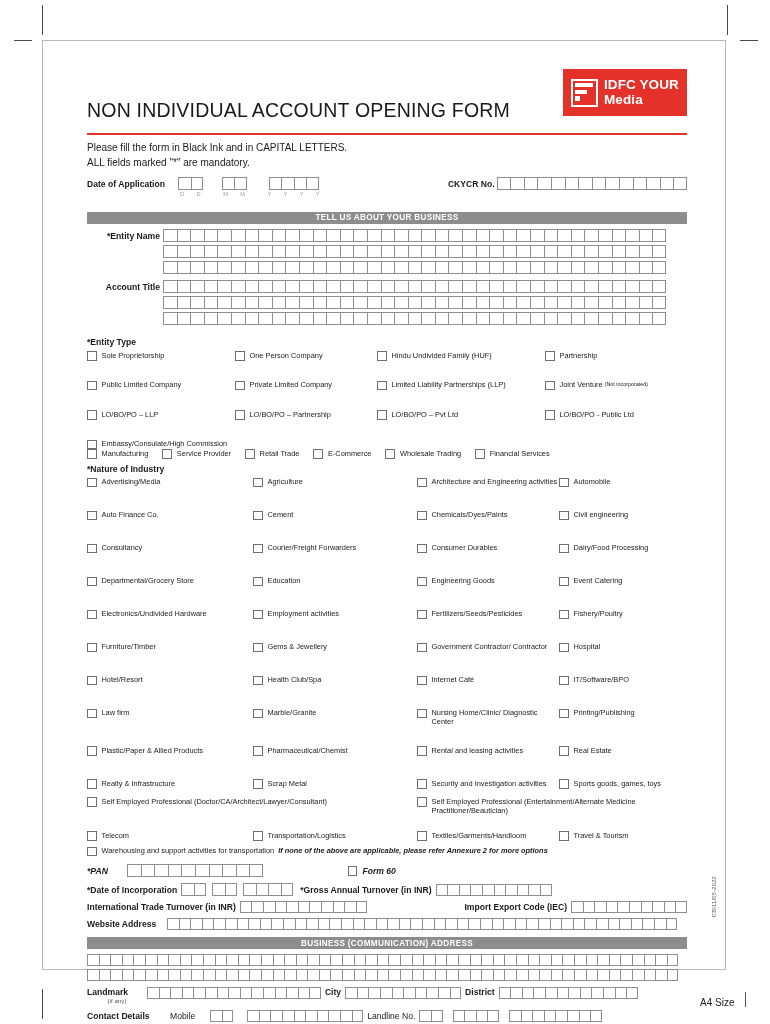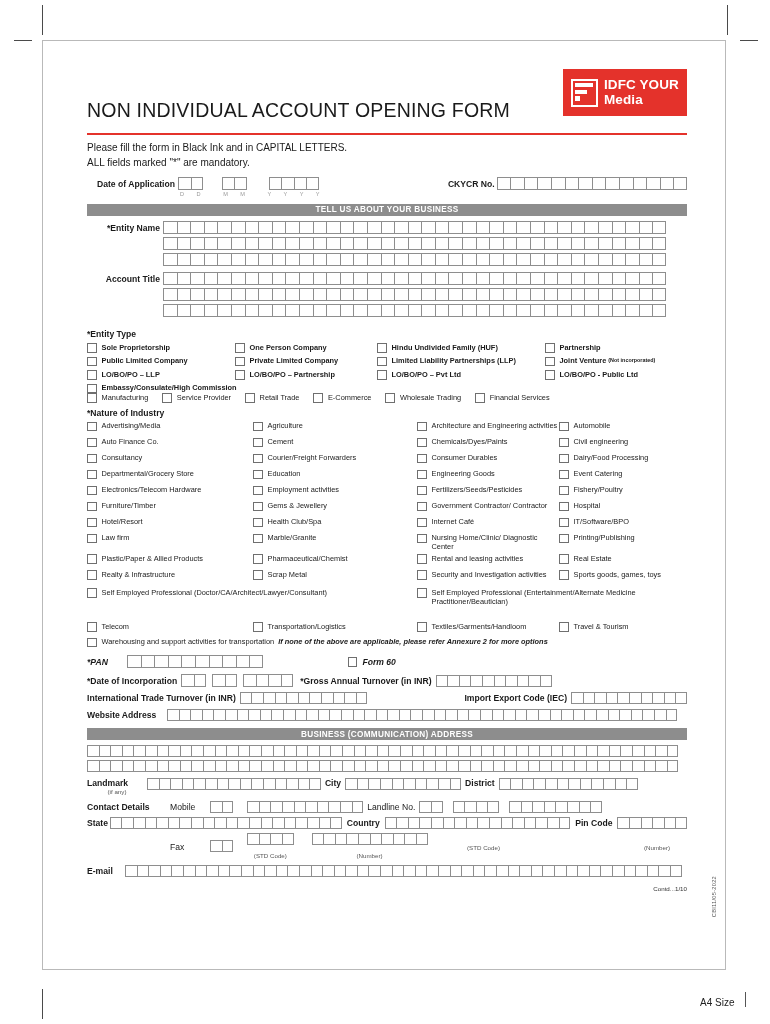--- a/index.html
+++ b/index.html
@@ -93,26 +93,26 @@
     width:9.5px;height:9.5px;border:1px solid #6f6f6f;
     box-sizing:border-box;background:#fff;flex:0 0 auto;margin-right:5px;
   }
   .opt{display:flex;align-items:flex-start;font-size:7.4px;line-height:1.18;}
   .opt span{padding-top:.5px;}
   .opt .sub{font-size:5.4px;}
 
   h4.sec{font-size:8.6px;font-weight:bold;margin:8px 0 4px;}
 
   
-  .et-grid{display:grid;grid-template-columns:148px 142px 168px 1fr;row-gap:4px;font-weight:bold;}
+  .et-grid{display:grid;grid-template-columns:148px 142px 168px 1fr;row-gap:20px;}
   
   .lob{display:flex;gap:0;}
   .lob .opt{margin-right:14px;}
   
-  .ind{display:grid;grid-template-columns:166px 164px 142px 1fr;row-gap:3px;}
+  .ind{display:grid;grid-template-columns:166px 164px 142px 1fr;row-gap:20px;}
   .ind .opt{min-height:13px;}
 
   .fullw{grid-column:1 / -1;}
 
   .ital{font-style:italic;font-weight:bold;}
 
   .vertical-code{
     position:absolute;right:8px;bottom:52px;
     font-size:5.6px;color:#555;
     writing-mode:vertical-rl;transform:rotate(180deg);
@@ -148,21 +148,21 @@
 
     <div class="form-title">NON INDIVIDUAL ACCOUNT OPENING FORM</div>
     <div class="red-rule"></div>
 
     <div class="note">
       <div>Please fill the form in Black Ink and in CAPITAL LETTERS.</div>
       <div>ALL fields marked "*" are mandatory.</div>
     </div>
 
     <div class="row" style="margin-top:7px;align-items:flex-start;">
-      <div class="lbl" style="padding-top:2px;width:88px;text-align:right;">Date of Application</div>
+      <div class="lbl" style="padding-top:2px;width:88px;">Date of Application</div>
       <div class="mm">
         <div class="comb dt">
             <b></b>
             <b></b>
           </div>
         <div class="tiny">D D</div>
       </div>
       <div style="width:12px;"></div>
       <div class="mm">
         <div class="comb dt">
@@ -195,21 +195,21 @@
           <b></b>
           <b></b>
           <b></b>
           <b></b>
           <b></b>
           <b></b>
       </div>
     </div>
 
 
-    <div class="banner" style="margin-top:7px;text-align:right;">TELL US ABOUT YOUR BUSINESS</div>
+    <div class="banner" style="margin-top:15px;text-align:right;">TELL US ABOUT YOUR BUSINESS</div>
 
     <div class="row" style="margin-top:5px;">
       <div class="lbl" style="width:73px;text-align:right;padding-right:3px;">*Entity Name</div>
       <div class="comb">
         <b></b>
           <b></b>
           <b></b>
           <b></b>
           <b></b>
           <b></b>
@@ -610,21 +610,21 @@
           <i class="cbx"></i>
           <span>Engineering Goods</span>
         </div>
       <div class="opt">
           <i class="cbx"></i>
           <span>Event Catering</span>
         </div>
 
       <div class="opt">
           <i class="cbx"></i>
-          <span>Electronics/Telecom Hardware</span>
+          <span>Electronics/Undivided Hardware</span>
         </div>
       <div class="opt">
           <i class="cbx"></i>
           <span>Employment activities</span>
         </div>
       <div class="opt">
           <i class="cbx"></i>
           <span>Fertilizers/Seeds/Pesticides</span>
         </div>
       <div class="opt">

